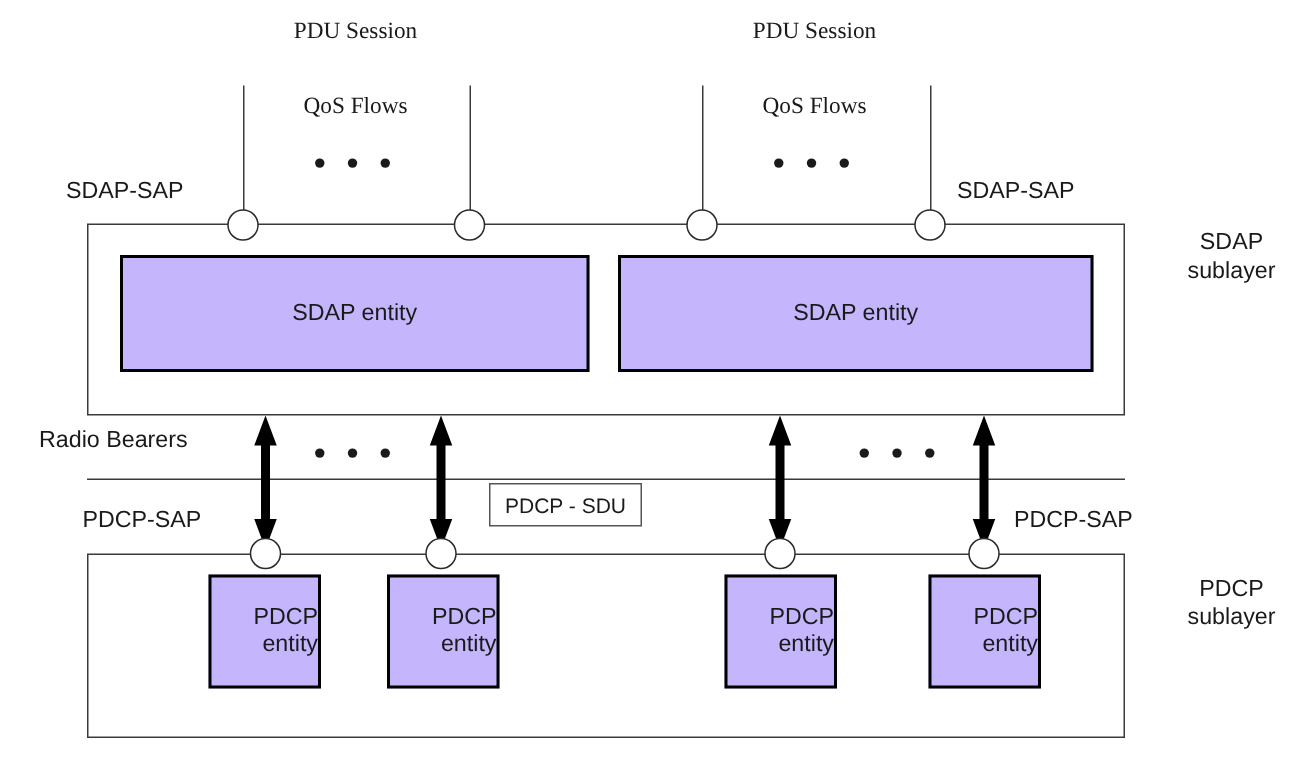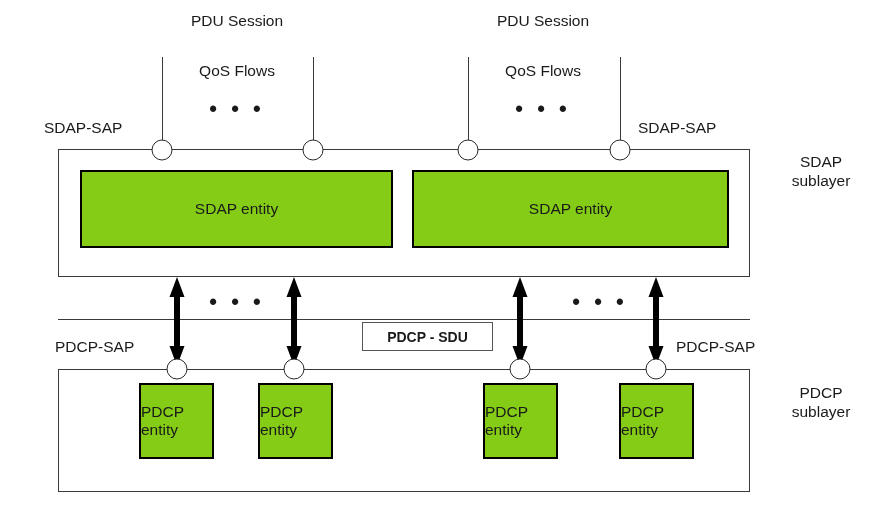--- a/index.html
+++ b/index.html
@@ -2,32 +2,32 @@
 <html><head>
 <meta charset="utf-8">
 <style>
   html,body{margin:0;padding:0;background:#ffffff;}
   body{width:874px;height:508px;overflow:hidden;
        font-family:"Liberation Sans","DejaVu Sans",sans-serif;
        color:#000000;}
   #stage{position:relative;width:874px;height:508px;background:#fff;}
 
   .lbl{position:absolute;white-space:nowrap;font-size:15.5px;line-height:18px;color:#1a1a1a;}
-  .lbl.ctr{transform:translateX(-50%);text-align:right;}
+  .lbl.ctr{transform:translateX(-50%);text-align:right;font-family:Liberation Serif, serif;}
   .lbl.two{line-height:19px;white-space:normal;text-align:center;width:110px;}
 
   .dots{position:absolute;transform:translateX(-50%);font-size:22px;letter-spacing:4px;
         line-height:10px;color:#1a1a1a;font-weight:700;}
 
   
   .frame{position:absolute;border:1.3px solid #3a3a3a;background:transparent;box-sizing:border-box;}
 
   
-  .entity{position:absolute;background:#84cc16;border:2.6px solid #000;box-sizing:border-box;
-          display:flex;align-items:center;justify-content:center;text-align:left;
+  .entity{position:absolute;background:#c4b5fd;border:2.6px solid #000;box-sizing:border-box;
+          display:flex;align-items:center;justify-content:center;text-align:right;
           font-size:15.5px;line-height:18px;color:#1a1a1a;}
 
   
   .pbox{position:absolute;background:#ffffff;border:1.3px solid #555;box-sizing:border-box;
         display:flex;align-items:center;justify-content:center;
         font-size:14px;color:#1a1a1a;}
 
   
   .vline{position:absolute;width:1.4px;background:#3a3a3a;}
   
@@ -76,24 +76,25 @@
 
   <div class="lbl two" style="left:766px;top:152px;">
     <span>SDAP</span><br>
     <span>sublayer</span>
   </div>
   <div class="lbl two" style="left:766px;top:383px;">
     <span>PDCP</span><br>
     <span>sublayer</span>
   </div>
 
+  <div class="lbl" style="left:26px;top:285px;">Radio Bearers</div>
 
   <div class="hline" style="left:58px;top:319px;width:692px;"></div>
 
-  <div class="pbox" style="left:362px;top:322px;width:131px;height:29px;font-weight:bold;">PDCP - SDU</div>
+  <div class="pbox" style="left:326px;top:322px;width:102px;height:29px;">PDCP - SDU</div>
 
   <svg class="darrow" style="left:177px;top:277px;" width="19" height="89" viewBox="0 0 19 89">
     <polygon points="9.5,0 17,20 2,20" fill="#000"></polygon>
     <rect x="6.5" y="16" width="6" height="57" fill="#000"></rect>
     <polygon points="9.5,89 17,69 2,69" fill="#000"></polygon>
   </svg>
   <svg class="darrow" style="left:294px;top:277px;" width="19" height="89" viewBox="0 0 19 89">
     <polygon points="9.5,0 17,20 2,20" fill="#000"></polygon>
     <rect x="6.5" y="16" width="6" height="57" fill="#000"></rect>
     <polygon points="9.5,89 17,69 2,69" fill="#000"></polygon>

